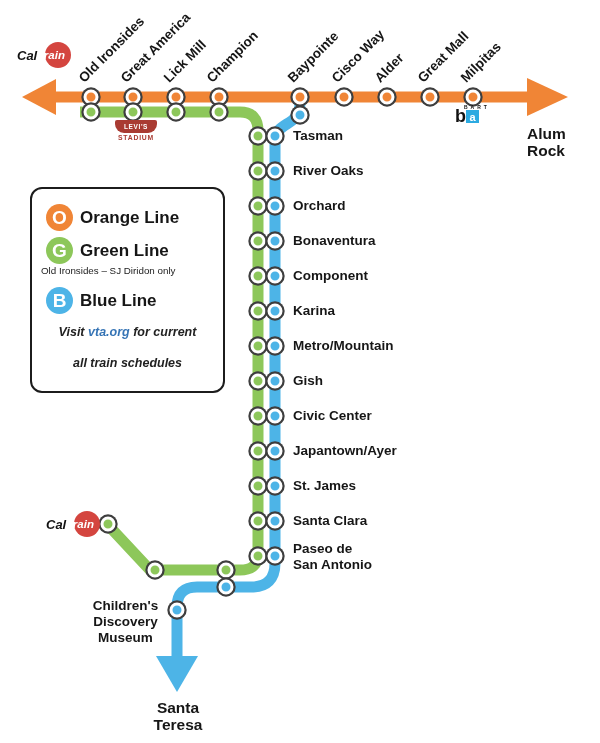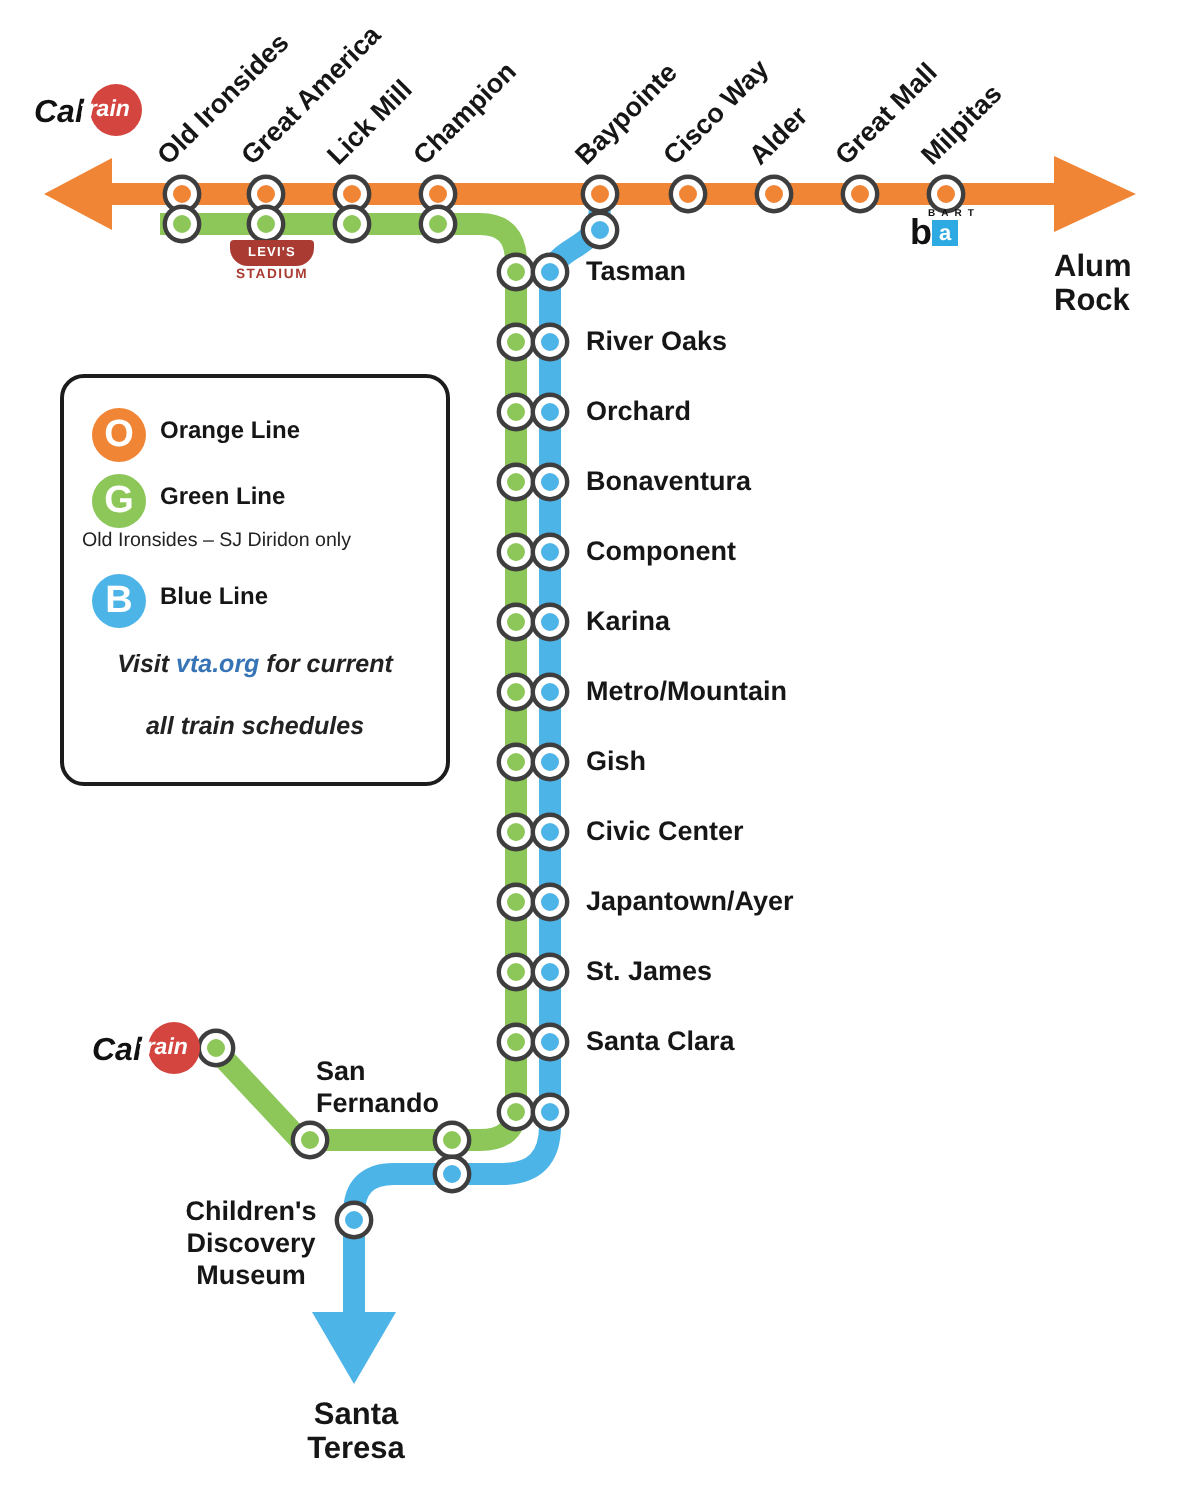--- a/index.html
+++ b/index.html
@@ -15,29 +15,29 @@
        white-space:pre-line;}
   .rot{transform-origin:0 100%;transform:rotate(-45deg);white-space:nowrap;height:16px;top:70px;}
   .big{font-size:15.5px;line-height:17px;}
   .ctr{transform:translateX(-50%);text-align:center;}
   .rightal{text-align:center;}
   
   .legend{position:absolute;left:30px;top:187px;width:191px;height:202px;background:#fff;
           border:2.5px solid #1c1c1c;border-radius:12px;}
   .lg-circle{position:absolute;left:14px;width:27px;height:27px;border-radius:50%;color:#fff;
              font-weight:700;font-size:19px;display:flex;align-items:center;justify-content:center;}
-  .lg-label{position:absolute;left:48px;font-size:12px;font-weight:700;color:#161616;}
+  .lg-label{position:absolute;left:48px;font-size:17px;font-weight:700;color:#161616;}
   .lg-note{position:absolute;left:9px;top:76px;font-size:9.8px;color:#222;letter-spacing:0;}
   .lg-footer{position:absolute;left:0;right:0;top:136px;text-align:center;font-style:italic;
              font-weight:700;font-size:12.5px;line-height:15.5px;color:#222;}
   .lg-footer .link{color:#3674B5;}
   
   .caltrain{position:absolute;width:54px;height:26px;font-style:italic;font-weight:700;}
   .ct-circle{position:absolute;right:0;top:0;width:26px;height:26px;border-radius:50%;background:#D4453F;}
-  .ct-cal{position:absolute;left:0;top:6px;font-size:16px;color:#111;z-index:1;}
+  .ct-cal{position:absolute;left:0;top:6px;font-size:13px;color:#111;z-index:1;}
   .ct-train{position:absolute;left:23px;top:7px;font-size:11.5px;color:#fff;z-index:1;}
   
   .levis{position:absolute;left:115px;top:120px;width:42px;text-align:center;}
   .lv-band{background:#A93B32;color:#fff;font-size:6.5px;font-weight:700;letter-spacing:.6px;
            padding:2.5px 0 3px;border-radius:2px 2px 9px 9px;}
   .lv-stadium{color:#A93B32;font-size:6.8px;font-weight:700;letter-spacing:.8px;margin-top:1px;}
   
   .bart{position:absolute;left:455px;top:104px;width:36px;}
   .bart-top{font-size:5px;font-weight:700;letter-spacing:3px;color:#111;margin-left:9px;}
   .bart-row{display:flex;align-items:flex-end;}
@@ -132,23 +132,23 @@
   <div class="lbl" style="left:293px;top:198px">Orchard</div>
   <div class="lbl" style="left:293px;top:233px">Bonaventura</div>
   <div class="lbl" style="left:293px;top:268px">Component</div>
   <div class="lbl" style="left:293px;top:303px">Karina</div>
   <div class="lbl" style="left:293px;top:338px">Metro/Mountain</div>
   <div class="lbl" style="left:293px;top:373px">Gish</div>
   <div class="lbl" style="left:293px;top:408px">Civic Center</div>
   <div class="lbl" style="left:293px;top:443px">Japantown/Ayer</div>
   <div class="lbl" style="left:293px;top:478px">St. James</div>
   <div class="lbl" style="left:293px;top:513px">Santa Clara</div>
+  <div class="lbl" style="left:293px;top:541px">Paseo de
+San Antonio</div>
 
-  <div class="lbl" style="left:158px;top:528px">San
-Fernando</div>
   <div class="lbl rightal" style="left:88px;top:598px;width:75px">Children's
 Discovery
 Museum</div>
 
   <div class="legend">
     <div class="lg-circle" style="top:15px;background:#F08536">
       <span>O</span>
     </div>
     <div class="lg-label" style="top:19px">Orange Line</div>
     <div class="lg-circle" style="top:48px;background:#8DC75A">

